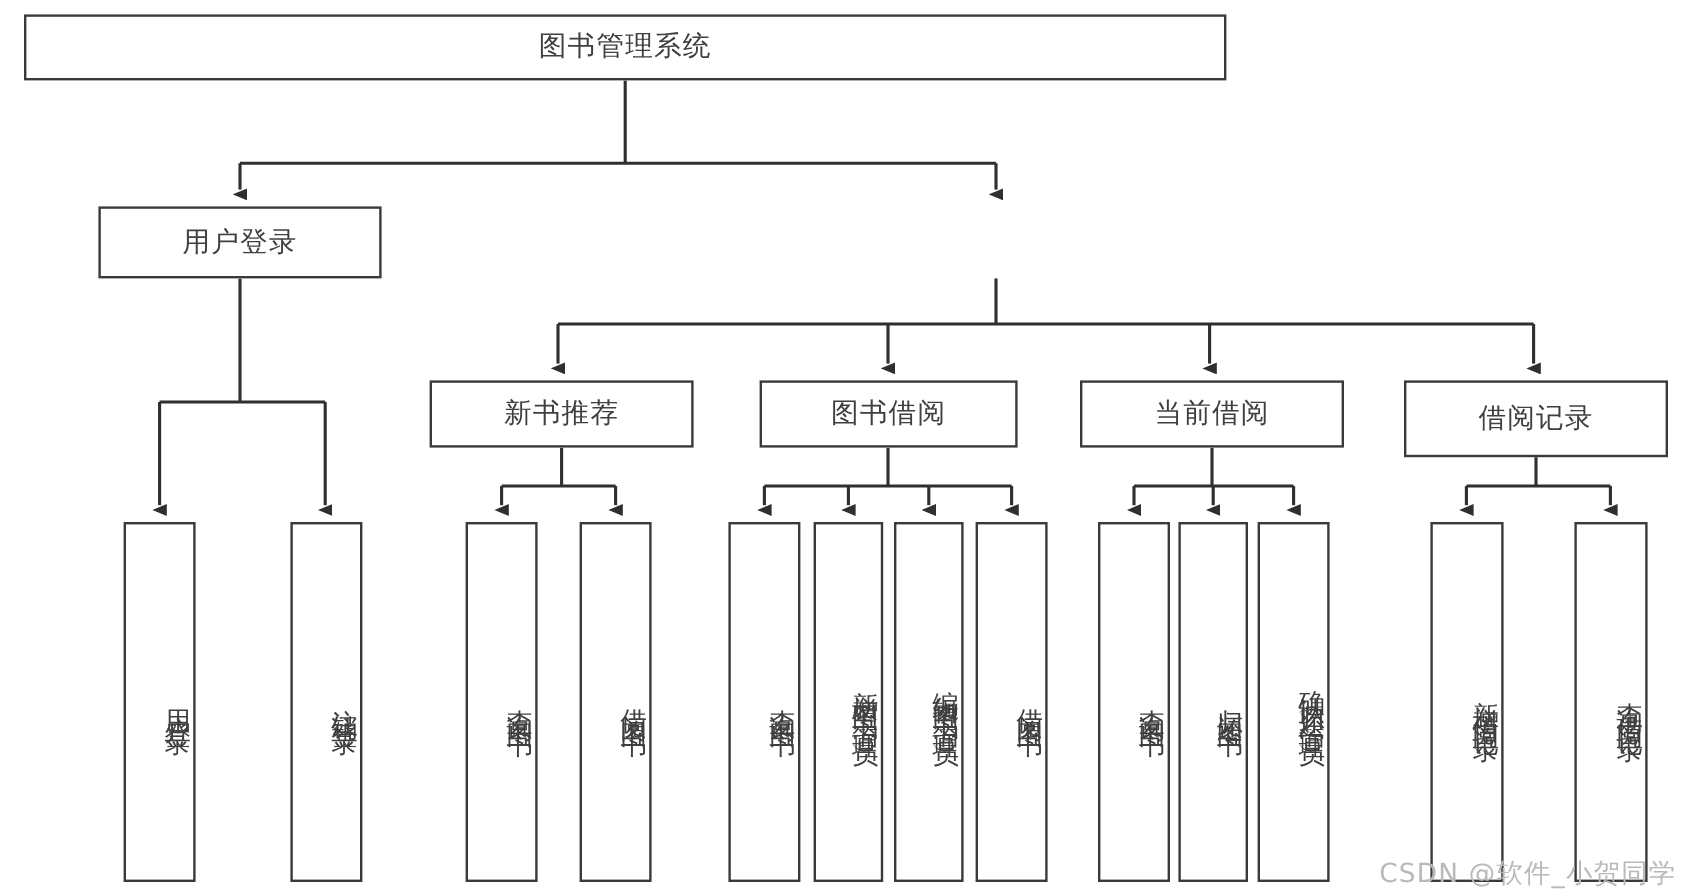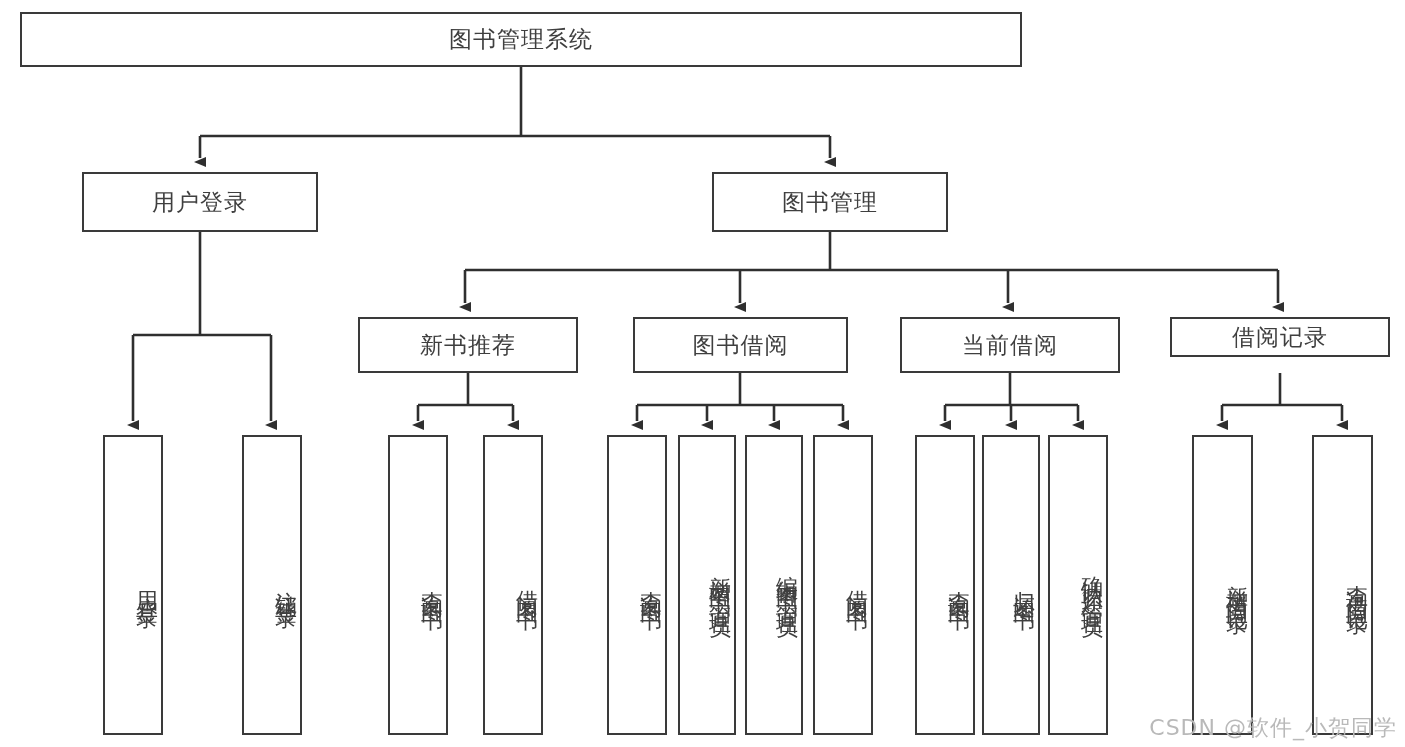--- a/index.html
+++ b/index.html
@@ -128,34 +128,31 @@
     </g>
   </svg>
 
   <div class="node horiz" style="left:20px; top:12px; width:1002px; height:55px;">
     <span class="node-label">图书管理系统</span>
   </div>
 
   <div class="node horiz" style="left:82px; top:172px; width:236px; height:60px;">
     <span class="node-label">用户登录</span>
   </div>
-  <div class="node horiz" style="left:712px; top:172px; width:236px; height:60px;">
-    <span class="node-label">图书管理</span>
-  </div>
 
   <div class="node horiz" style="left:633px; top:317px; width:215px; height:56px;">
     <span class="node-label">图书借阅</span>
   </div>
   <div class="node horiz" style="left:358px; top:317px; width:220px; height:56px;">
     <span class="node-label">新书推荐</span>
   </div>
   <div class="node horiz" style="left:900px; top:317px; width:220px; height:56px;text-align:center;">
     <span class="node-label">当前借阅</span>
   </div>
-  <div class="node horiz" style="left:1170px; top:317px; width:220px; height:40px;">
+  <div class="node horiz" style="left:1170px; top:317px; width:220px; height:64px;">
     <span class="node-label">借阅记录</span>
   </div>
 
   <div class="node vert" style="left:103px; top:435px; width:60px; height:300px;">
     <span class="node-label">用户登录</span>
   </div>
   <div class="node vert" style="left:242px; top:435px; width:60px; height:300px;">
     <span class="node-label">注销登录</span>
   </div>
 

